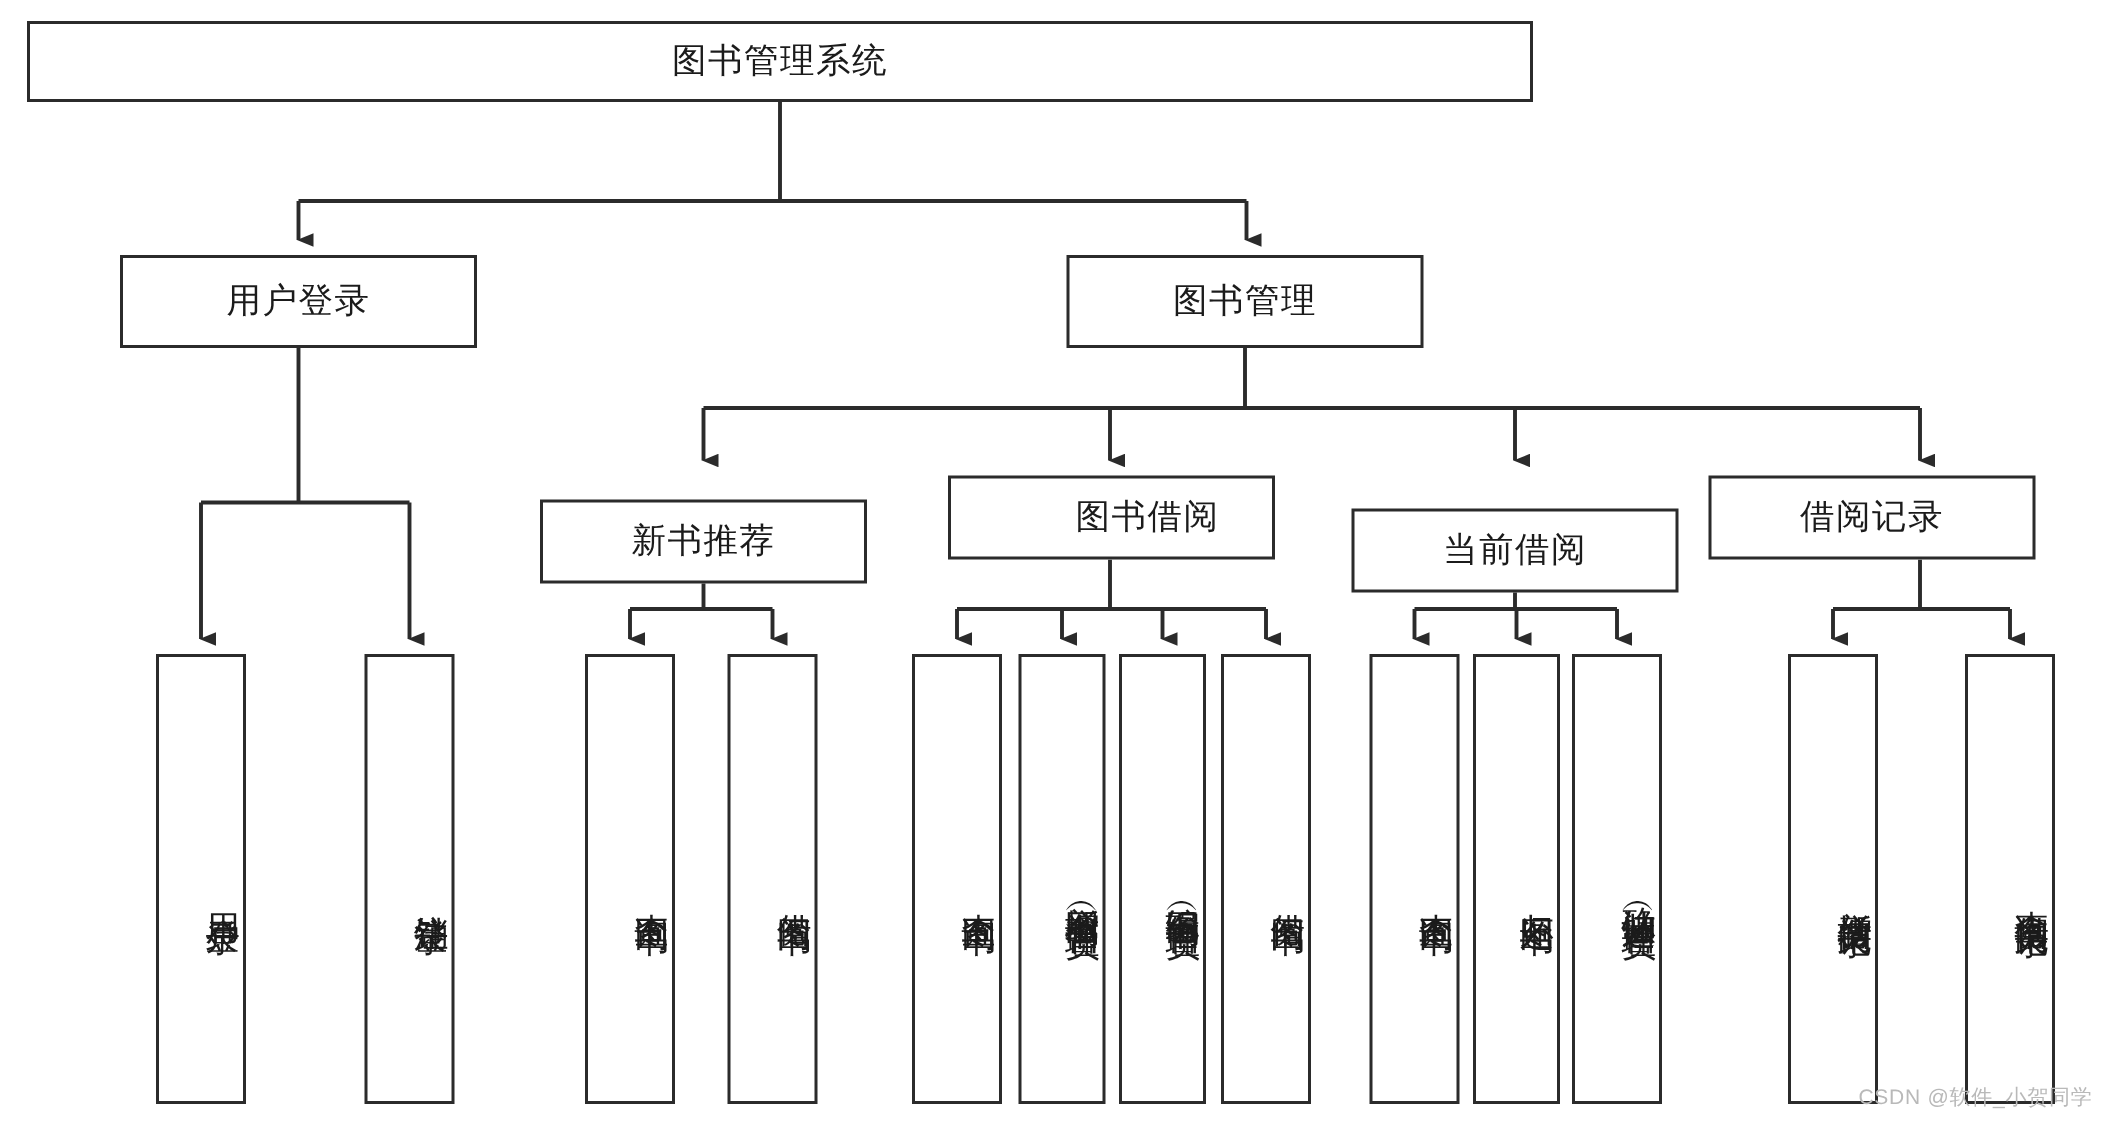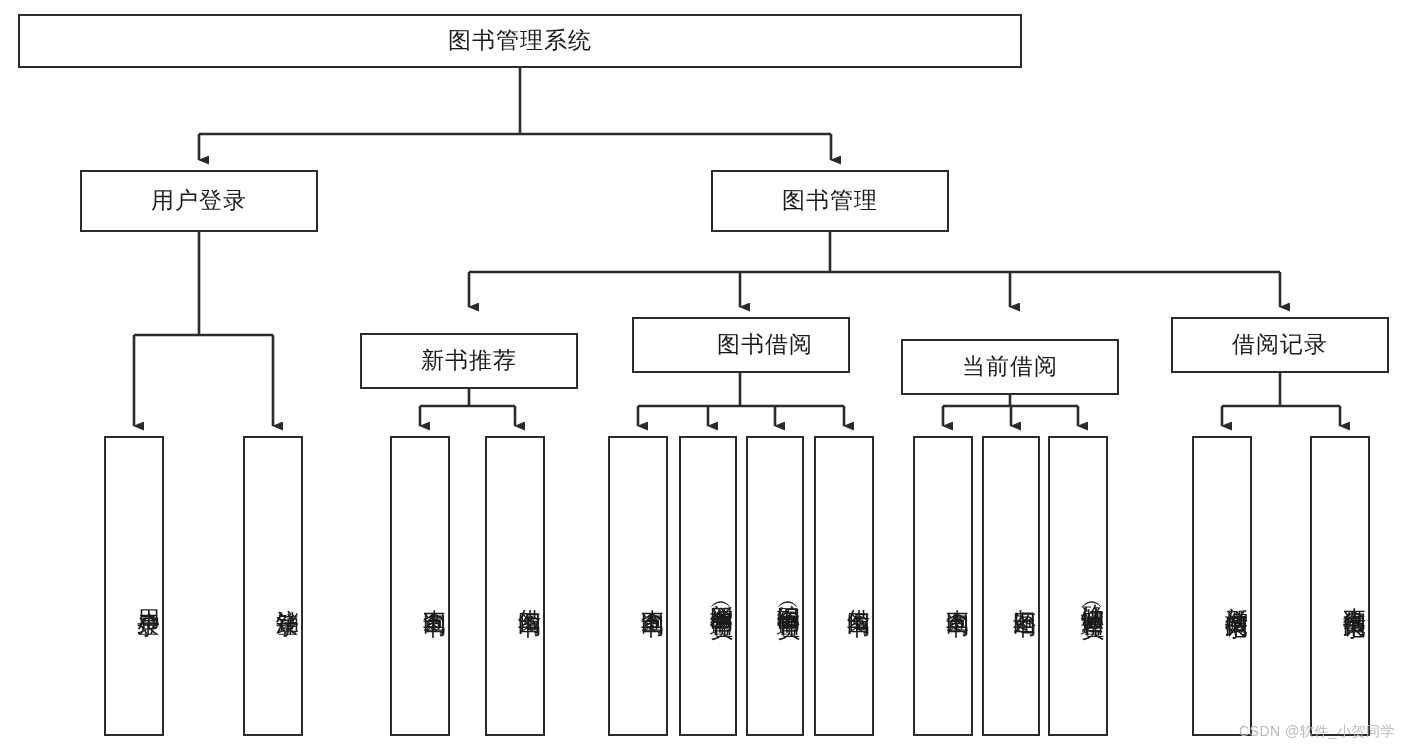--- a/index.html
+++ b/index.html
@@ -134,21 +134,21 @@
 
   <div class="node horiz" style="left:360px; top:317px; width:218px; height:56px;margin-top:16px;">
     <span>新书推荐</span>
   </div>
   <div class="node horiz" style="left:632px; top:317px; width:218px; height:56px;padding-left:48px;">
     <span>图书借阅</span>
   </div>
   <div class="node horiz" style="left:901px; top:317px; width:218px; height:56px;margin-top:22px;">
     <span>当前借阅</span>
   </div>
-  <div class="node horiz" style="left:1171px; top:317px; width:218px; height:56px;">
+  <div class="node horiz" style="left:1139px; top:317px; width:218px; height:56px;">
     <span>借阅记录</span>
   </div>
 
   <div class="node vert" style="left:104px; top:436px; width:60px; height:300px;">
     <span class="vtext">用户登录</span>
   </div>
   <div class="node vert" style="left:243px; top:436px; width:60px; height:300px;">
     <span class="vtext">注销登录</span>
   </div>
 

